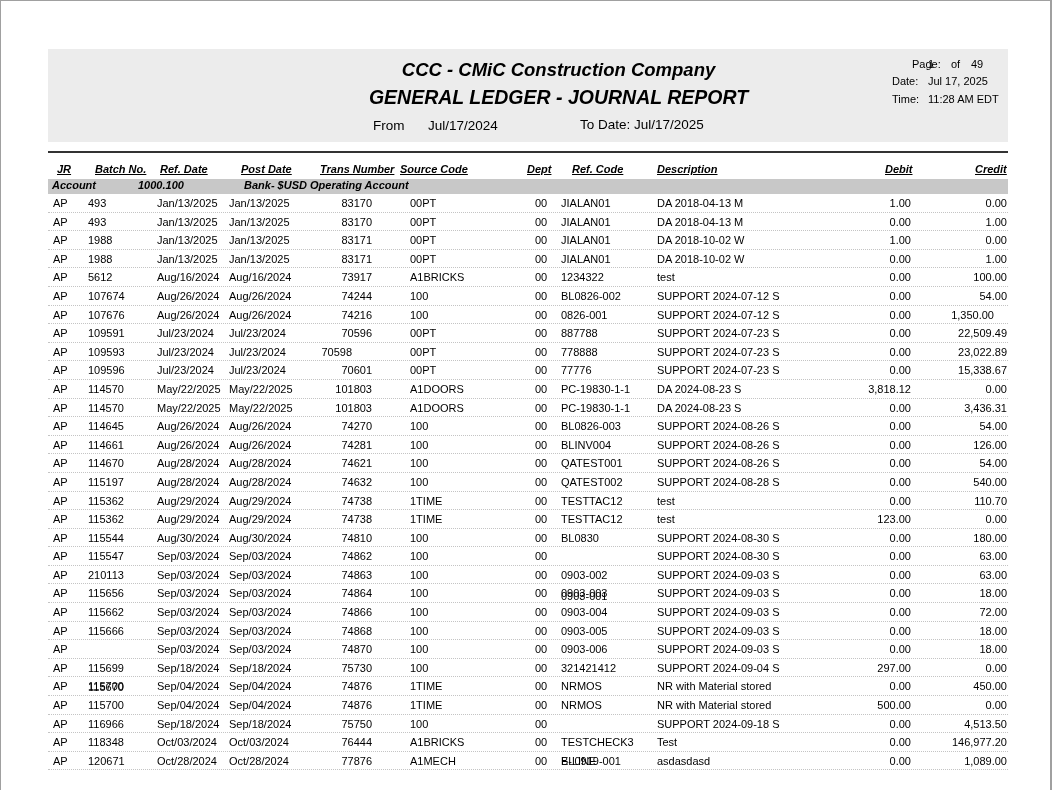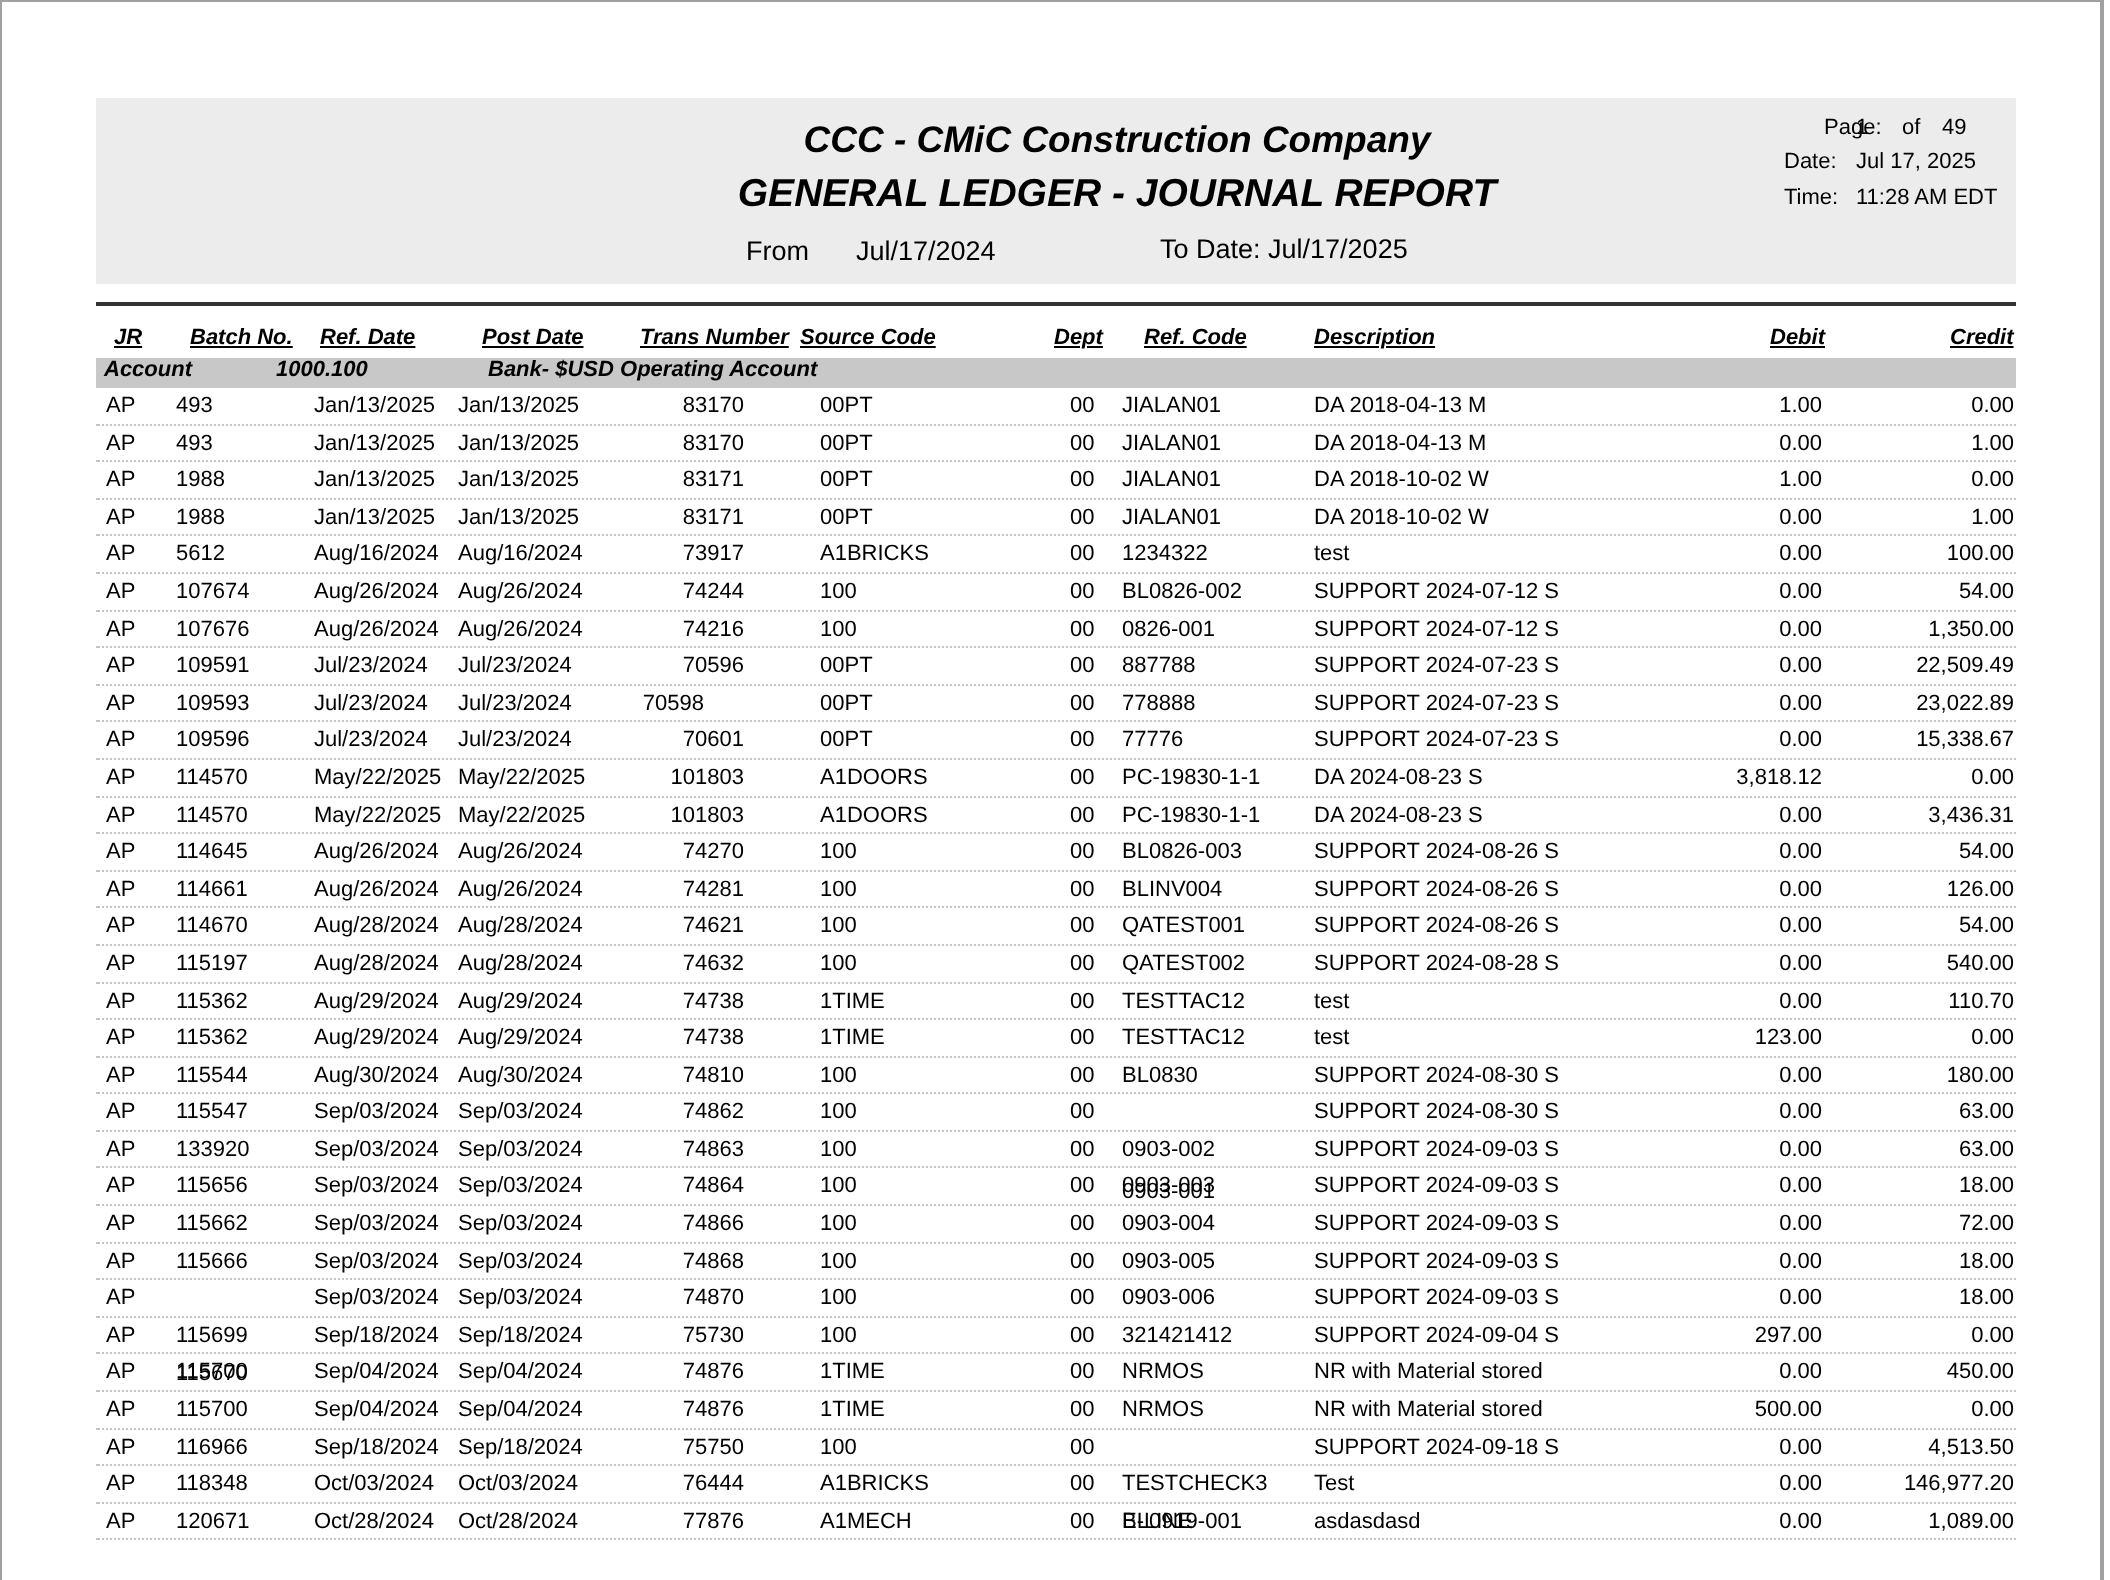--- a/index.html
+++ b/index.html
@@ -159,21 +159,21 @@
       <span class="c" style="left: 5px;">AP</span>
       <span class="c" style="left: 40px;">107676</span>
       <span class="c" style="left: 109px;">Aug/26/2024</span>
       <span class="c" style="left: 181px;">Aug/26/2024</span>
       <span class="c r" style="right: 636px;">74216</span>
       <span class="c" style="left: 362px;">100</span>
       <span class="c" style="left: 487px;">00</span>
       <span class="c" style="left: 513px;">0826-001</span>
       <span class="c" style="left: 609px;">SUPPORT 2024-07-12 S</span>
       <span class="c r" style="right: 97px;">0.00</span>
-      <span class="c r" style="right: 1px;">1,350.00</span>
+      <span class="c r" style="right: 14px;">1,350.00</span>
     </div>
     <div class="row">
       <span class="c" style="left: 5px;">AP</span>
       <span class="c" style="left: 40px;">109591</span>
       <span class="c" style="left: 109px;">Jul/23/2024</span>
       <span class="c" style="left: 181px;">Jul/23/2024</span>
       <span class="c r" style="right: 636px;">70596</span>
       <span class="c" style="left: 362px;">00PT</span>
       <span class="c" style="left: 487px;">00</span>
       <span class="c" style="left: 513px;">887788</span>
@@ -332,21 +332,21 @@
       <span class="c r" style="right: 636px;">74862</span>
       <span class="c" style="left: 362px;">100</span>
       <span class="c" style="left: 487px;">00</span>
       <span class="c" style="left: 513px; margin-top: 40px;">0903-001</span>
       <span class="c" style="left: 609px;">SUPPORT 2024-08-30 S</span>
       <span class="c r" style="right: 97px;">0.00</span>
       <span class="c r" style="right: 1px;">63.00</span>
     </div>
     <div class="row">
       <span class="c" style="left: 5px;">AP</span>
-      <span class="c" style="left: 40px;">133920</span>
+      <span class="c" style="left: 40px;">210113</span>
       <span class="c" style="left: 109px;">Sep/03/2024</span>
       <span class="c" style="left: 181px;">Sep/03/2024</span>
       <span class="c r" style="right: 636px;">74863</span>
       <span class="c" style="left: 362px;">100</span>
       <span class="c" style="left: 487px;">00</span>
       <span class="c" style="left: 513px;">0903-002</span>
       <span class="c" style="left: 609px;">SUPPORT 2024-09-03 S</span>
       <span class="c r" style="right: 97px;">0.00</span>
       <span class="c r" style="right: 1px;">63.00</span>
     </div>

